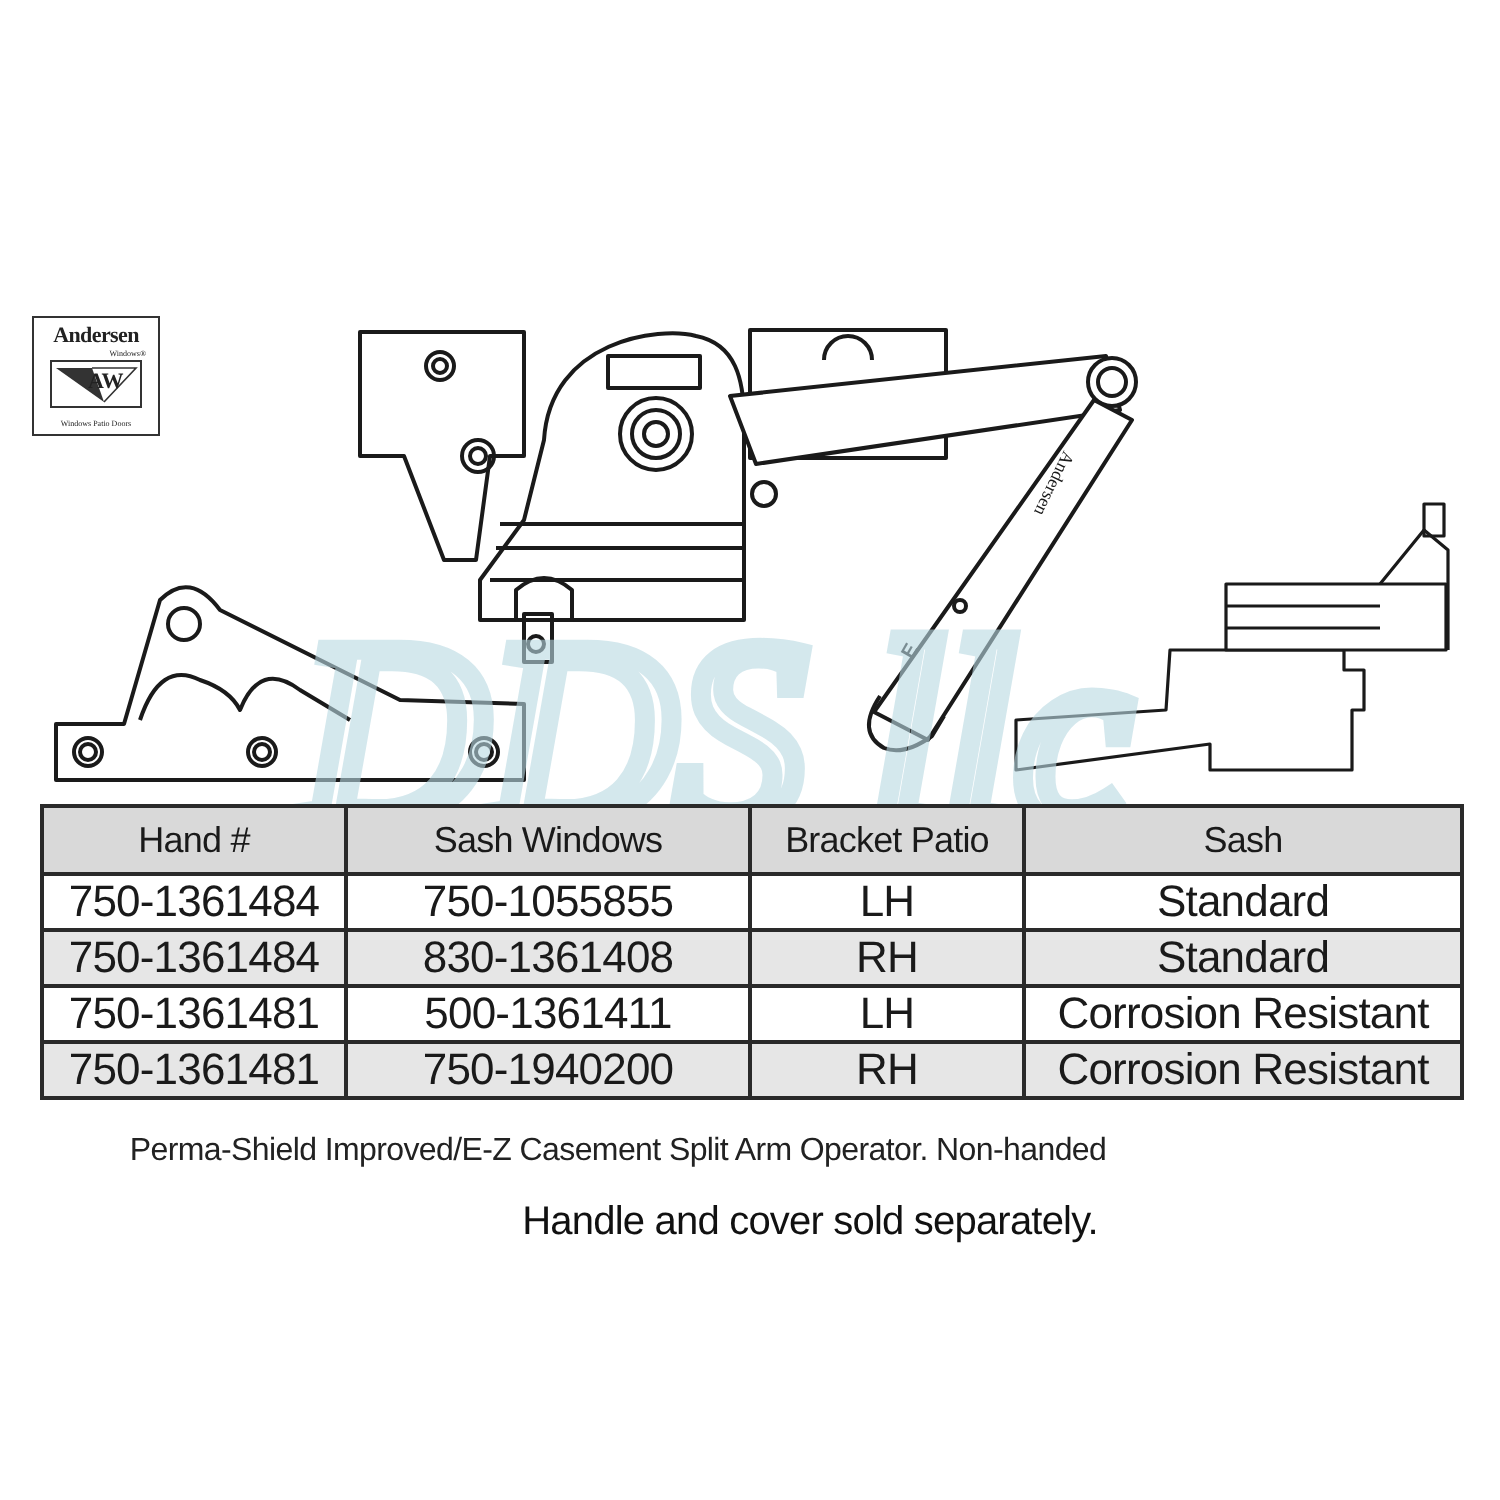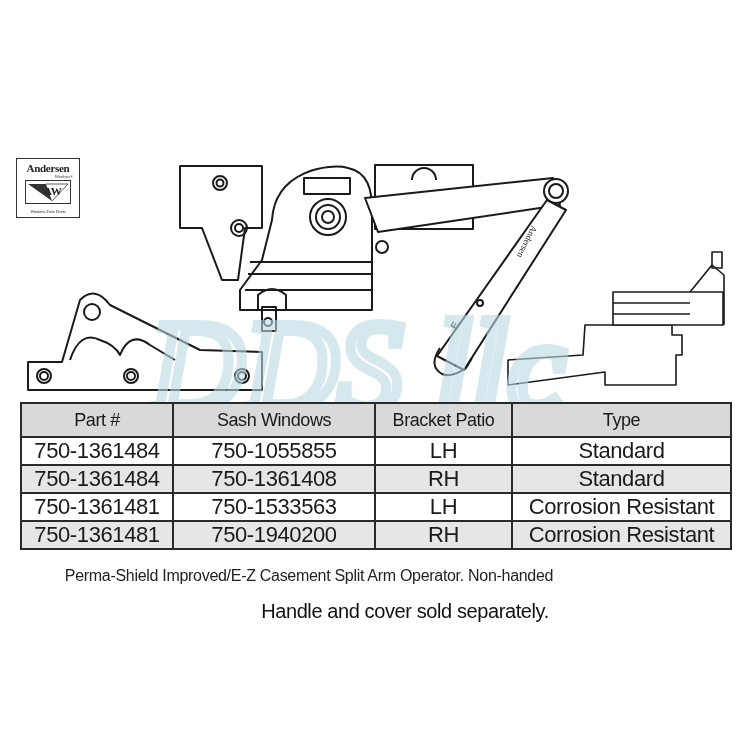--- a/index.html
+++ b/index.html
@@ -107,42 +107,42 @@
 
 <table id="parts">
   <colgroup>
       <col style="width:152px">
       <col style="width:202px">
       <col style="width:137px">
       <col style="width:219px">
     </colgroup>
   <thead>
     <tr>
-      <th>Part #</th>
+      <th>Hand #</th>
       <th>Sash Windows</th>
       <th>Bracket Patio</th>
-      <th>Type</th>
+      <th>Sash</th>
     </tr>
   </thead>
   <tbody>
     <tr class="white">
       <td>750-1361484</td>
       <td>750-1055855</td>
       <td>LH</td>
       <td>Standard</td>
     </tr>
     <tr class="gray">
       <td>750-1361484</td>
-      <td>750-1361408</td>
+      <td>830-1361408</td>
       <td>RH</td>
       <td>Standard</td>
     </tr>
     <tr class="white">
       <td>750-1361481</td>
-      <td>750-1533563</td>
+      <td>500-1361411</td>
       <td>LH</td>
       <td>Corrosion Resistant</td>
     </tr>
     <tr class="gray">
       <td>750-1361481</td>
       <td>750-1940200</td>
       <td>RH</td>
       <td>Corrosion Resistant</td>
     </tr>
   </tbody>

